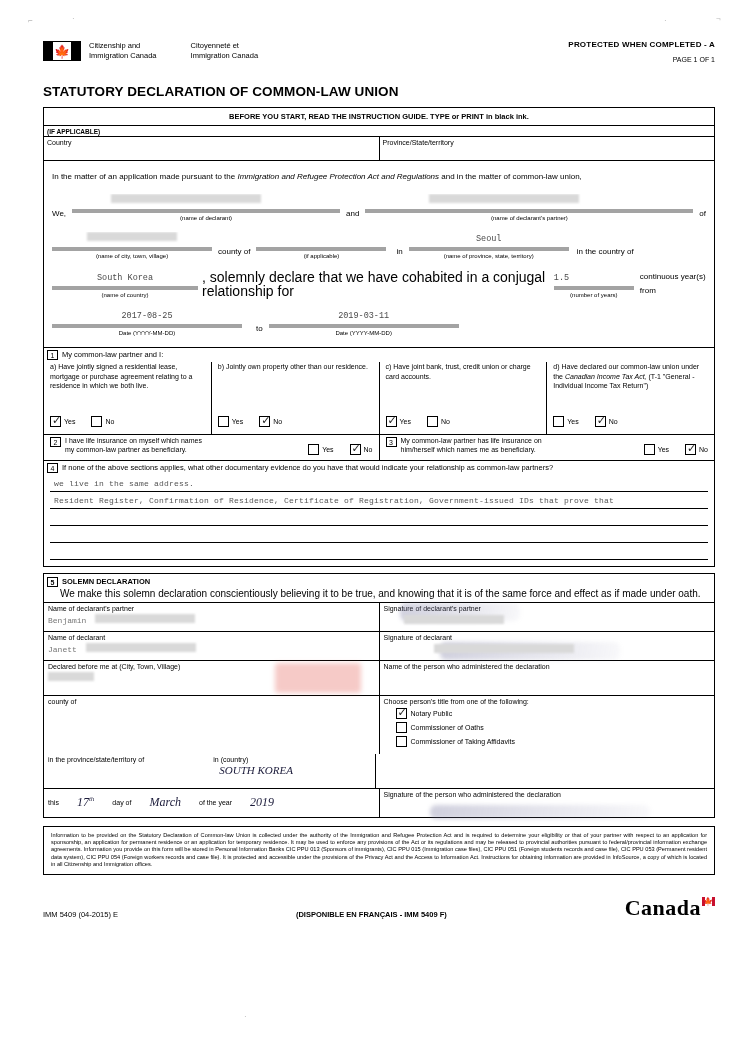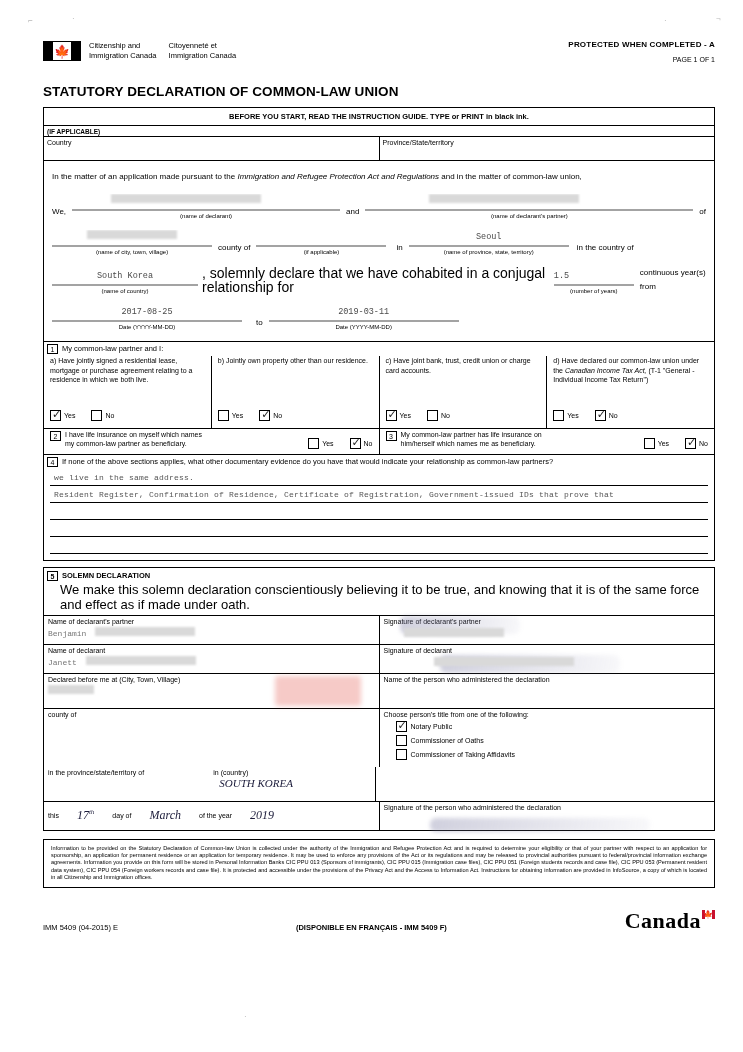--- a/index.html
+++ b/index.html
@@ -61,21 +61,21 @@
     position: absolute;
     left: 50%;
     top: 50%;
     transform: translate(-50%, -50%);
     font-size: 13px;
     line-height: 13px;
     color: #c8102e;
   }
   .dept {
     display: flex;
-    gap: 12px;
+    gap: 34px;
     font-size: 7.5px;
     line-height: 10px;
     padding-top: 1px;
   }
   .dept div span { display: block; }
   .hdr-right {
     text-align: right;
   }
   .protected {
     font-size: 8px;
@@ -123,21 +123,21 @@
   
   .bodybox {
     border: 1px solid #000;
     padding: 9px 8px 6px 8px;
     font-size: 8px;
     line-height: 14px;
   }
   .bodybox i { font-style: italic; }
   .line {
     display: inline-block;
-    border-bottom: 2px solid #a3a3a3;
+    border-bottom: 4px solid #a3a3a3;
     vertical-align: bottom;
     position: relative;
   }
   .fillrow {
     display: flex;
     align-items: flex-end;
     margin-top: 10px;
   }
   .cap {
     font-size: 6px;
@@ -235,21 +235,21 @@
     line-height: 17px;
     white-space: nowrap;
     overflow: hidden;
   }
   
   .solemn {
     border: 1px solid #000;
     margin-top: 6px;
   }
   .sol-head { font-size: 7.5px; font-weight: bold; padding: 3px 3px 1px 3px; }
-  .sol-sub { font-size: 13px; padding: 0 3px 3px 16px; }
+  .sol-sub { font-size: 10px; padding: 0 3px 3px 16px; }
   .grid2 { display: flex; border-top: 1px solid #000; }
   .grid2 > div {
     flex: 1;
     font-size: 7px;
     padding: 2px 4px 2px 4px;
     min-height: 28px;
     box-sizing: border-box;
     position: relative;
   }
   .grid2 > div + div { border-left: 1px solid #000; }

